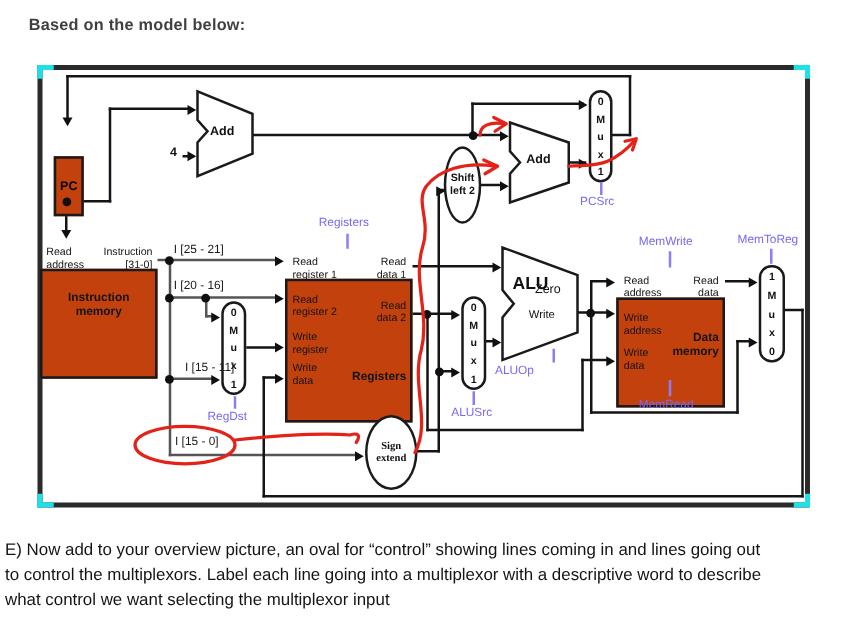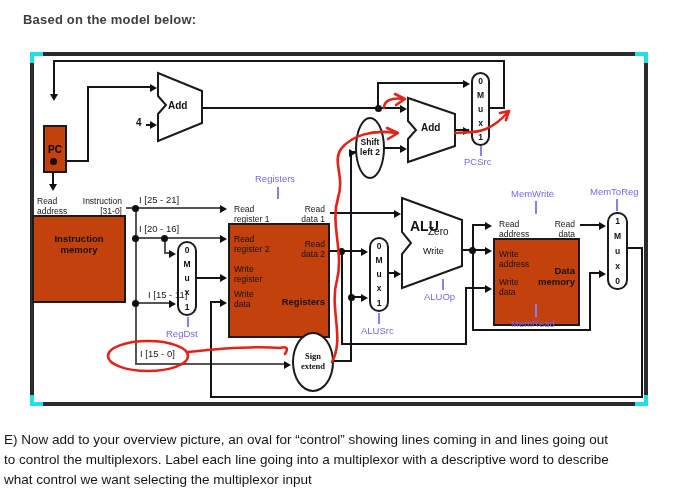--- a/index.html
+++ b/index.html
@@ -246,21 +246,21 @@
 
     <div class="tick" style="left:480px;top:146px;height:10px;"></div>
     <div class="sig" style="left:464px;top:156px;">PCSrc</div>
     <div class="tick" style="left:187px;top:317px;height:10px;"></div>
     <div class="sig" style="left:166px;top:328px;">RegDst</div>
     <div class="tick" style="left:277px;top:187px;height:12px;"></div>
     <div class="sig" style="left:255px;top:173px;">Registers</div>
     <div class="tick" style="left:378px;top:313px;height:11px;"></div>
     <div class="sig" style="left:361px;top:325px;">ALUSrc</div>
     <div class="tick" style="left:442px;top:279px;height:11px;"></div>
-    <div class="sig" style="left:424px;top:291px;">ALUOp</div>
+    <div class="sig" style="left:396px;top:291px;">ALUOp</div>
     <div class="tick" style="left:535px;top:201px;height:13px;"></div>
     <div class="sig" style="left:511px;top:188px;">MemWrite</div>
     <div class="tick" style="left:535px;top:304px;height:13px;"></div>
     <div class="sig" style="left:511px;top:318px;">MemRead</div>
     <div class="tick" style="left:616px;top:199px;height:12px;"></div>
     <div class="sig" style="left:590px;top:186px;">MemToReg</div>
 
     <svg class="layer red" width="682" height="501" viewBox="0 0 682 501" fill="none" stroke="#e3231a" stroke-width="2.6" stroke-linecap="round">
       <ellipse cx="148" cy="356" rx="40" ry="15"></ellipse>
       <path d="M188,352 C225,348 258,346 280,348 c6,-2 9,0 5,6"></path>

